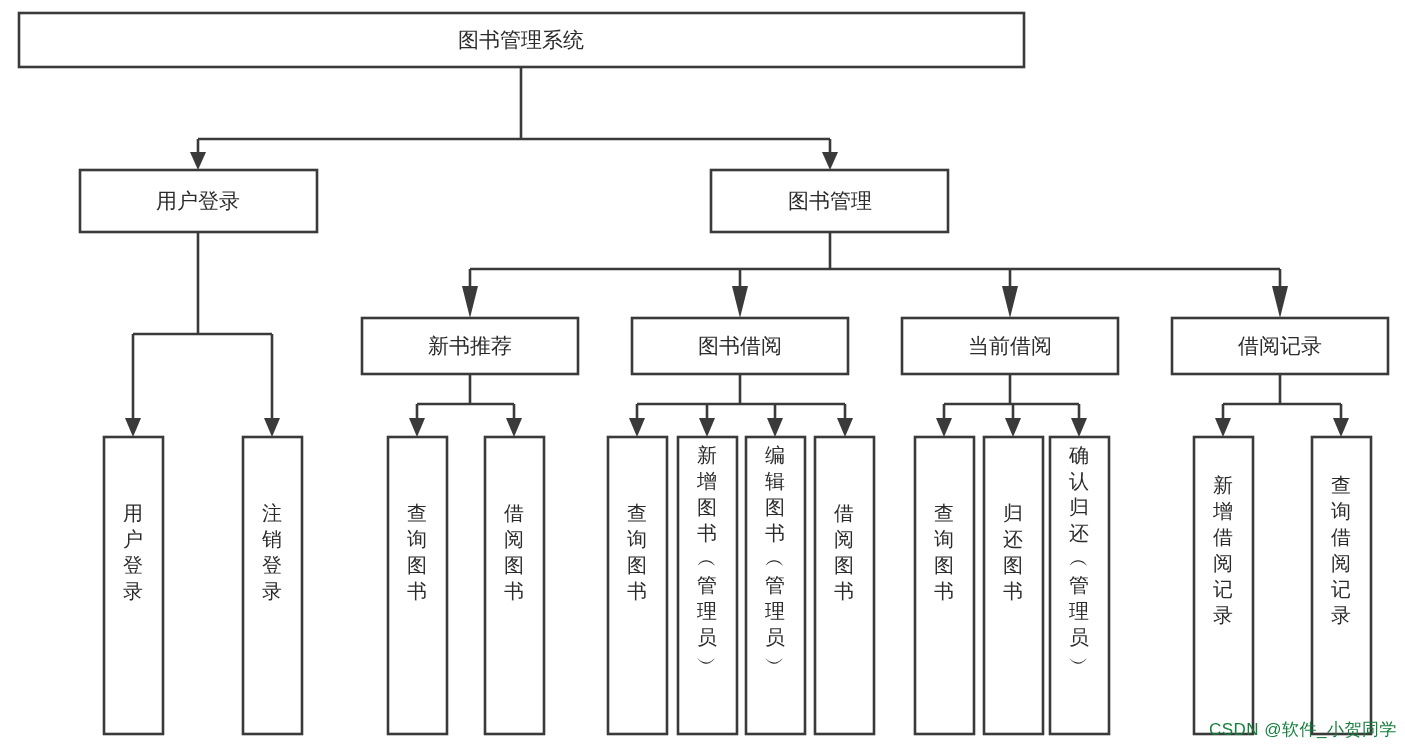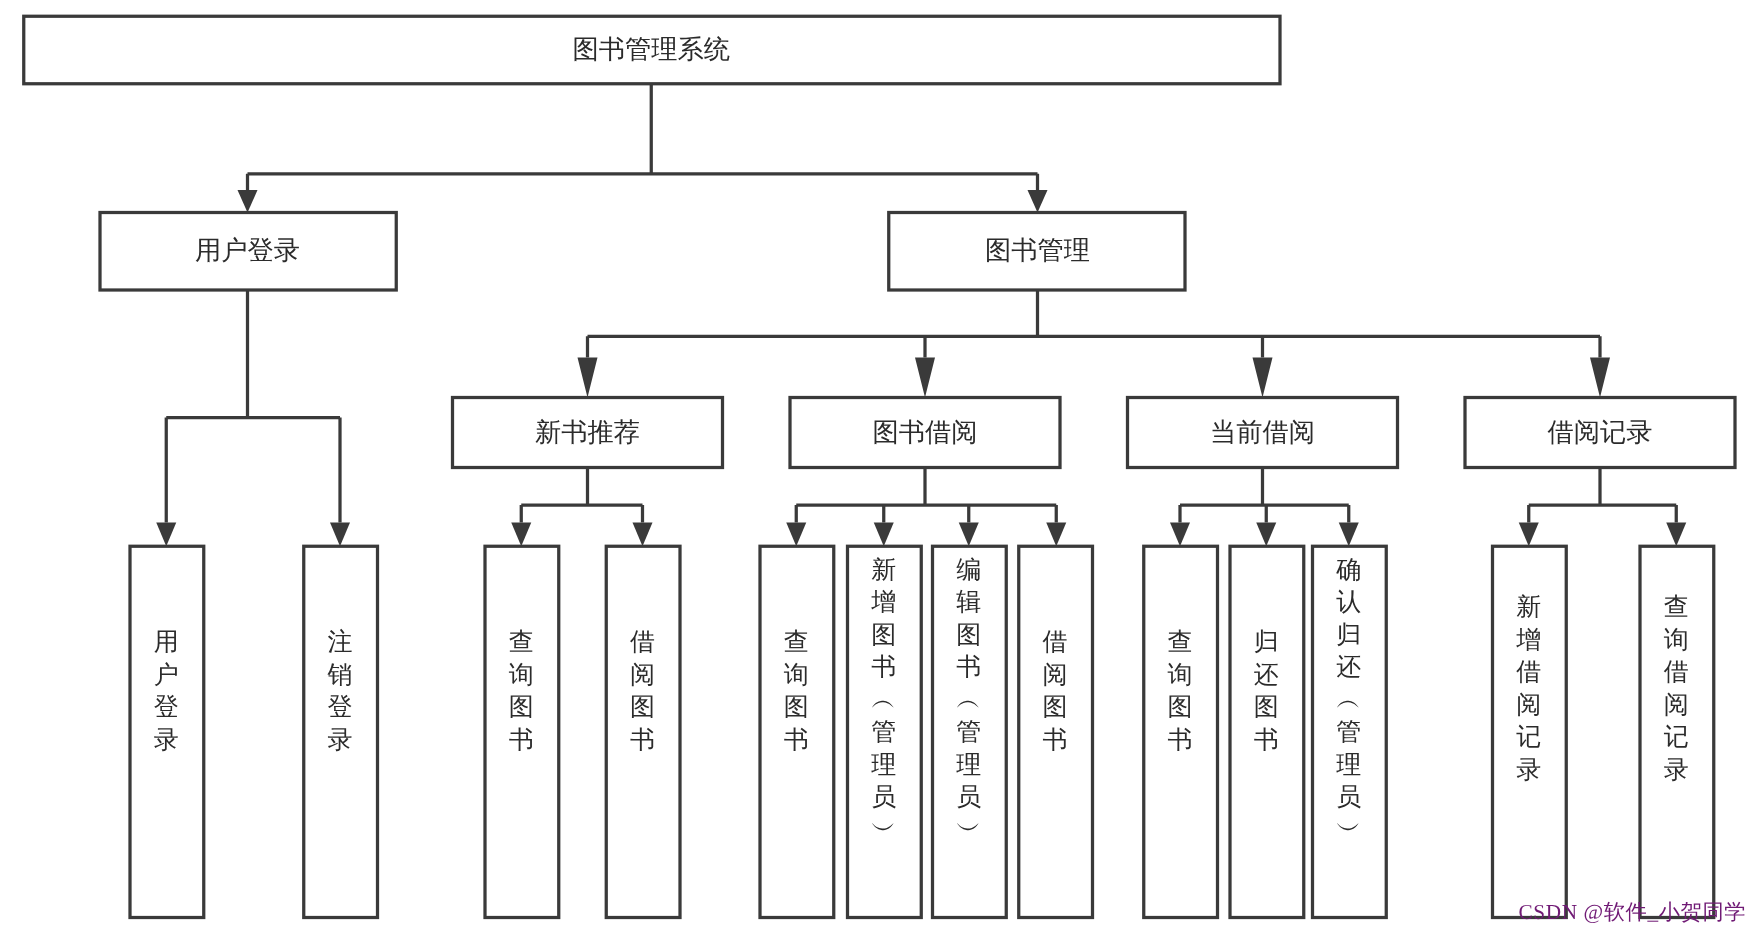--- a/index.html
+++ b/index.html
@@ -49,23 +49,23 @@
   .node-label-v {
     font-family: "Liberation Sans", "DejaVu Sans", sans-serif;
     font-size: 20px;
     fill: #2b2b2b;
     text-anchor: middle;
   }
   .watermark {
     position: absolute;
     right: 8px;
     bottom: 6px;
-    font-family: Liberation Serif, serif;
+    font-family: Liberation Sans, sans-serif;
     font-size: 17px;
-    color: #701a75;
+    color: #15803d;
     white-space: nowrap;
     letter-spacing: 0.5px;
     user-select: none;
   }
 </style>
 </head>
 <body>
 
 <div id="diagram-root">
   <svg width="1405" height="747" viewBox="0 0 1405 747" xmlns="http://www.w3.org/2000/svg">

